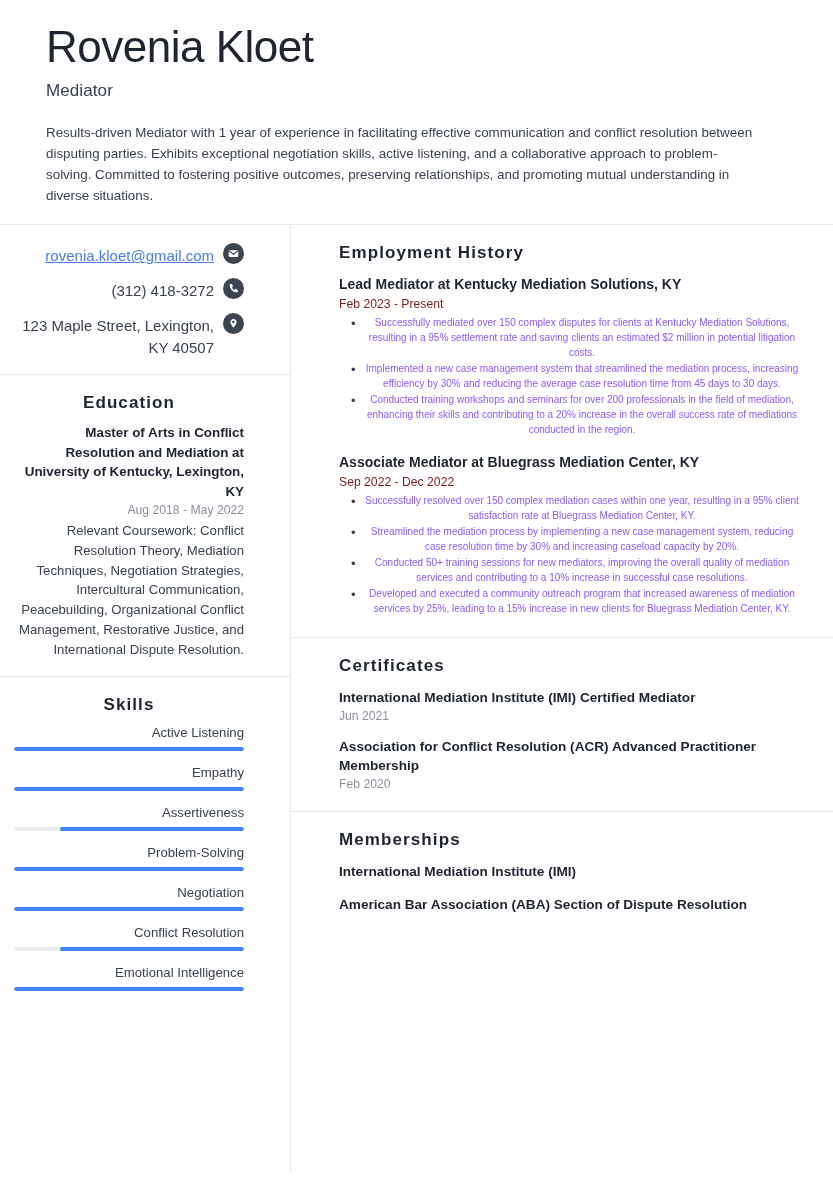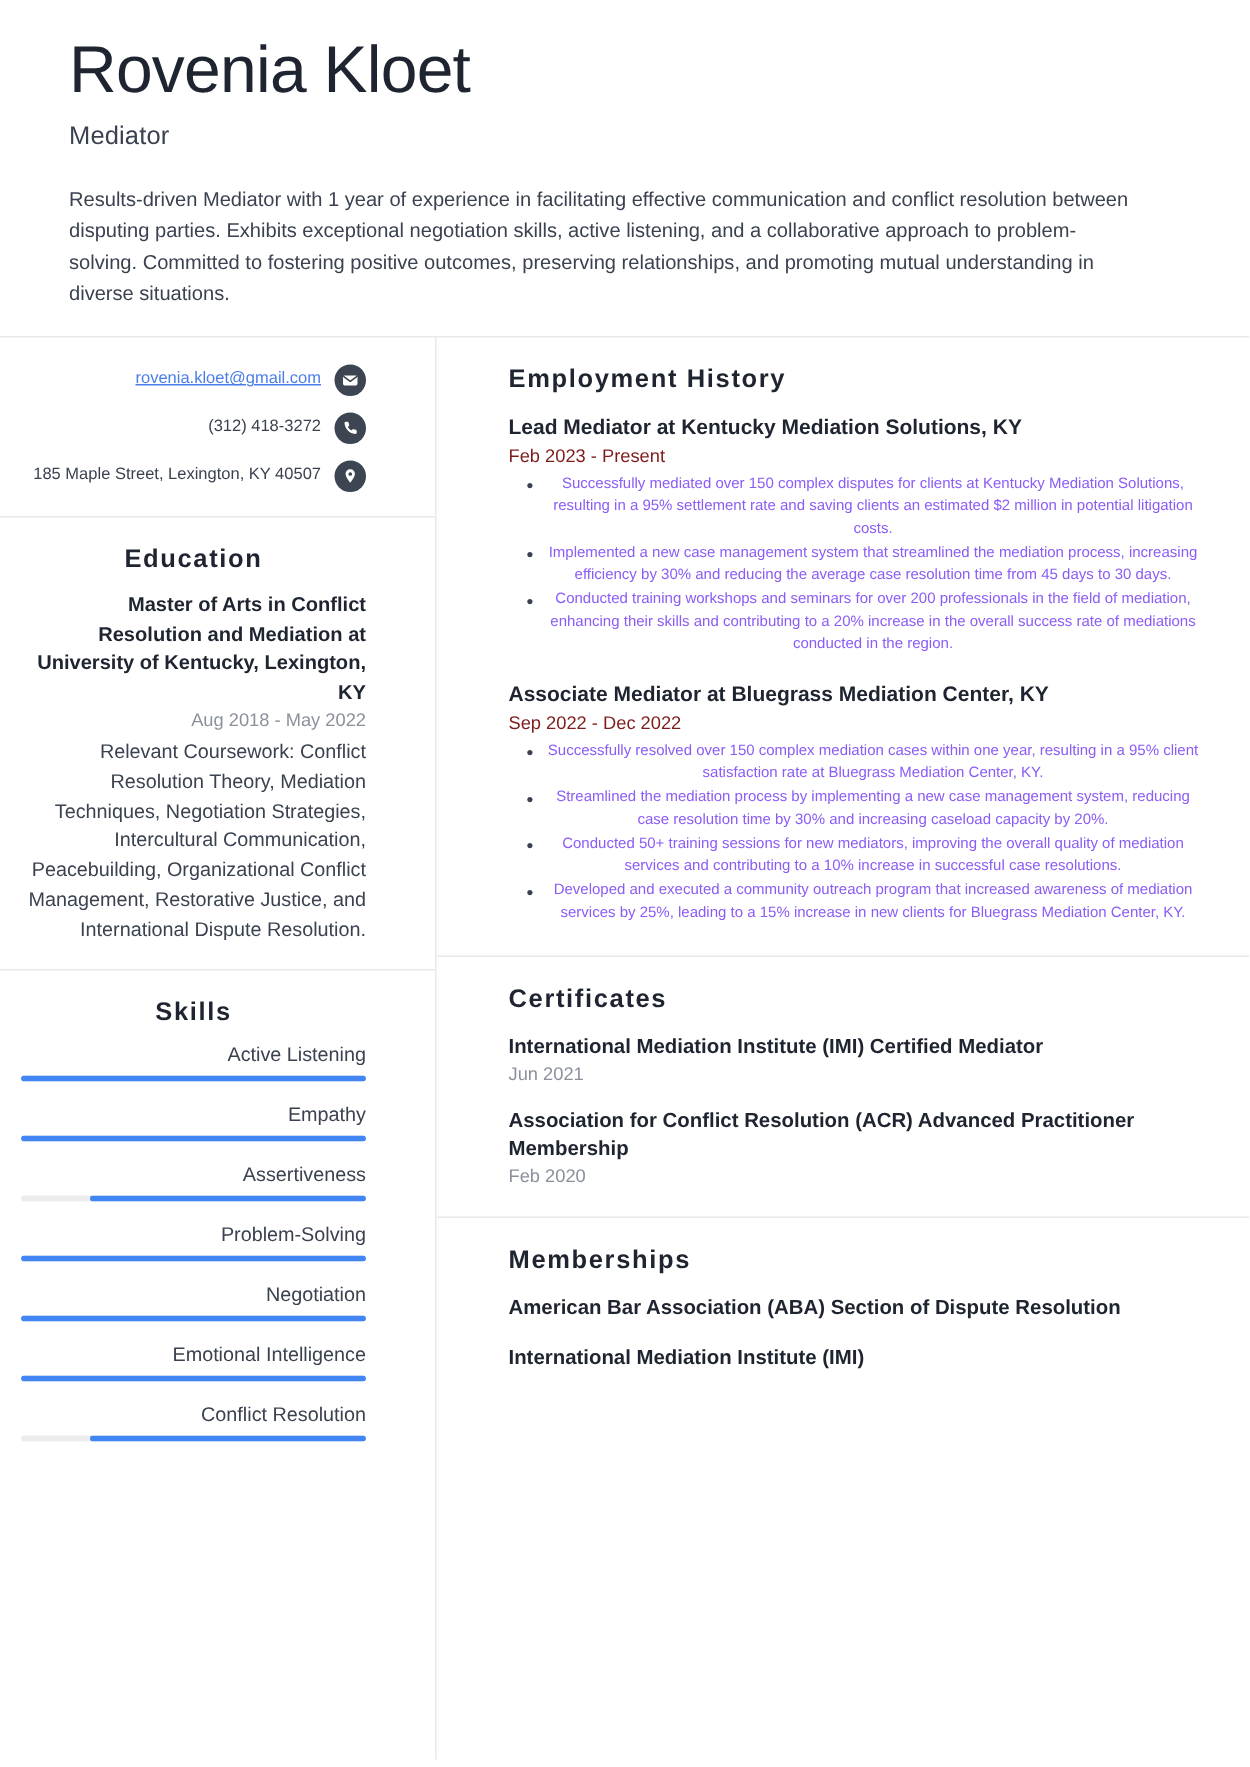--- a/index.html
+++ b/index.html
@@ -78,21 +78,21 @@
 
   .contact-row {
     display: flex;
     align-items: flex-start;
     justify-content: flex-end;
     gap: 9px;
     margin-bottom: 11px;
   }
   .contact-row:last-child { margin-bottom: 0; }
   .contact-text {
-    font-size: 11px;
+    font-size: 15px;
     line-height: 1.45;
     color: #3a4250;
     text-align: right;
     padding-top: 2px;
   }
   .contact-text.link {
     color: #4a7dea;
     text-decoration: underline;
   }
   .cicon {
@@ -270,21 +270,21 @@
         <div class="contact-row">
           <div class="contact-text">(312) 418-3272</div>
           <span class="cicon">
             <svg width="11" height="11" viewBox="0 0 16 16" fill="none">
               <path d="M5.2 1.6c.6 0 1 .4 1.2 1l.6 2c.1.5 0 1-.4 1.3l-.9.7c.8 1.6 2 2.8 3.6 3.6l.7-.9c.3-.4.8-.5 1.3-.4l2 .6c.6.2 1 .6 1 1.2v1.5c0 .8-.7 1.4-1.5 1.3C7.3 13 3 8.7 2.4 3.1c-.1-.8.5-1.5 1.3-1.5h1.5z" fill="#ffffff"></path>
             </svg>
           </span>
         </div>
 
         <div class="contact-row">
-          <div class="contact-text">185 Maple Street, Lexington, KY 40507</div>
+          <div class="contact-text">123 Maple Street, Lexington, KY 40507</div>
           <span class="cicon">
             <svg width="11" height="11" viewBox="0 0 16 16" fill="none">
               <path d="M8 1.3c-2.5 0-4.5 2-4.5 4.5 0 3.3 4.5 8.4 4.5 8.4s4.5-5.1 4.5-8.4c0-2.5-2-4.5-4.5-4.5z" fill="#ffffff"></path>
               <circle cx="8" cy="5.8" r="1.8" fill="#3d4452"></circle>
             </svg>
           </span>
         </div>
 
       </div>
 
@@ -330,30 +330,30 @@
         </div>
 
         <div class="skill">
           <div class="skill-name">Negotiation</div>
           <div class="skill-track">
             <div class="skill-fill" style="width: 100%;"></div>
           </div>
         </div>
 
         <div class="skill">
+          <div class="skill-name">Conflict Resolution</div>
+          <div class="skill-track">
+            <div class="skill-fill" style="width: 80%;"></div>
+          </div>
+        </div>
+
+        <div class="skill">
           <div class="skill-name">Emotional Intelligence</div>
           <div class="skill-track">
             <div class="skill-fill" style="width: 100%;"></div>
-          </div>
-        </div>
-
-        <div class="skill">
-          <div class="skill-name">Conflict Resolution</div>
-          <div class="skill-track">
-            <div class="skill-fill" style="width: 80%;"></div>
           </div>
         </div>
 
       </div>
     </div>
 
     <div class="col-right">
 
       <div class="rblock">
         <div class="rheading">Employment History</div>
@@ -389,19 +389,19 @@
         </div>
 
         <div class="cert">
           <div class="cert-name">Association for Conflict Resolution (ACR) Advanced Practitioner Membership</div>
           <div class="cert-date">Feb 2020</div>
         </div>
       </div>
 
       <div class="rblock no-border">
         <div class="rheading">Memberships</div>
+        <div class="mem">International Mediation Institute (IMI)</div>
         <div class="mem">American Bar Association (ABA) Section of Dispute Resolution</div>
-        <div class="mem">International Mediation Institute (IMI)</div>
       </div>
 
     </div>
   </div>
 </div>
 
 </body></html>

